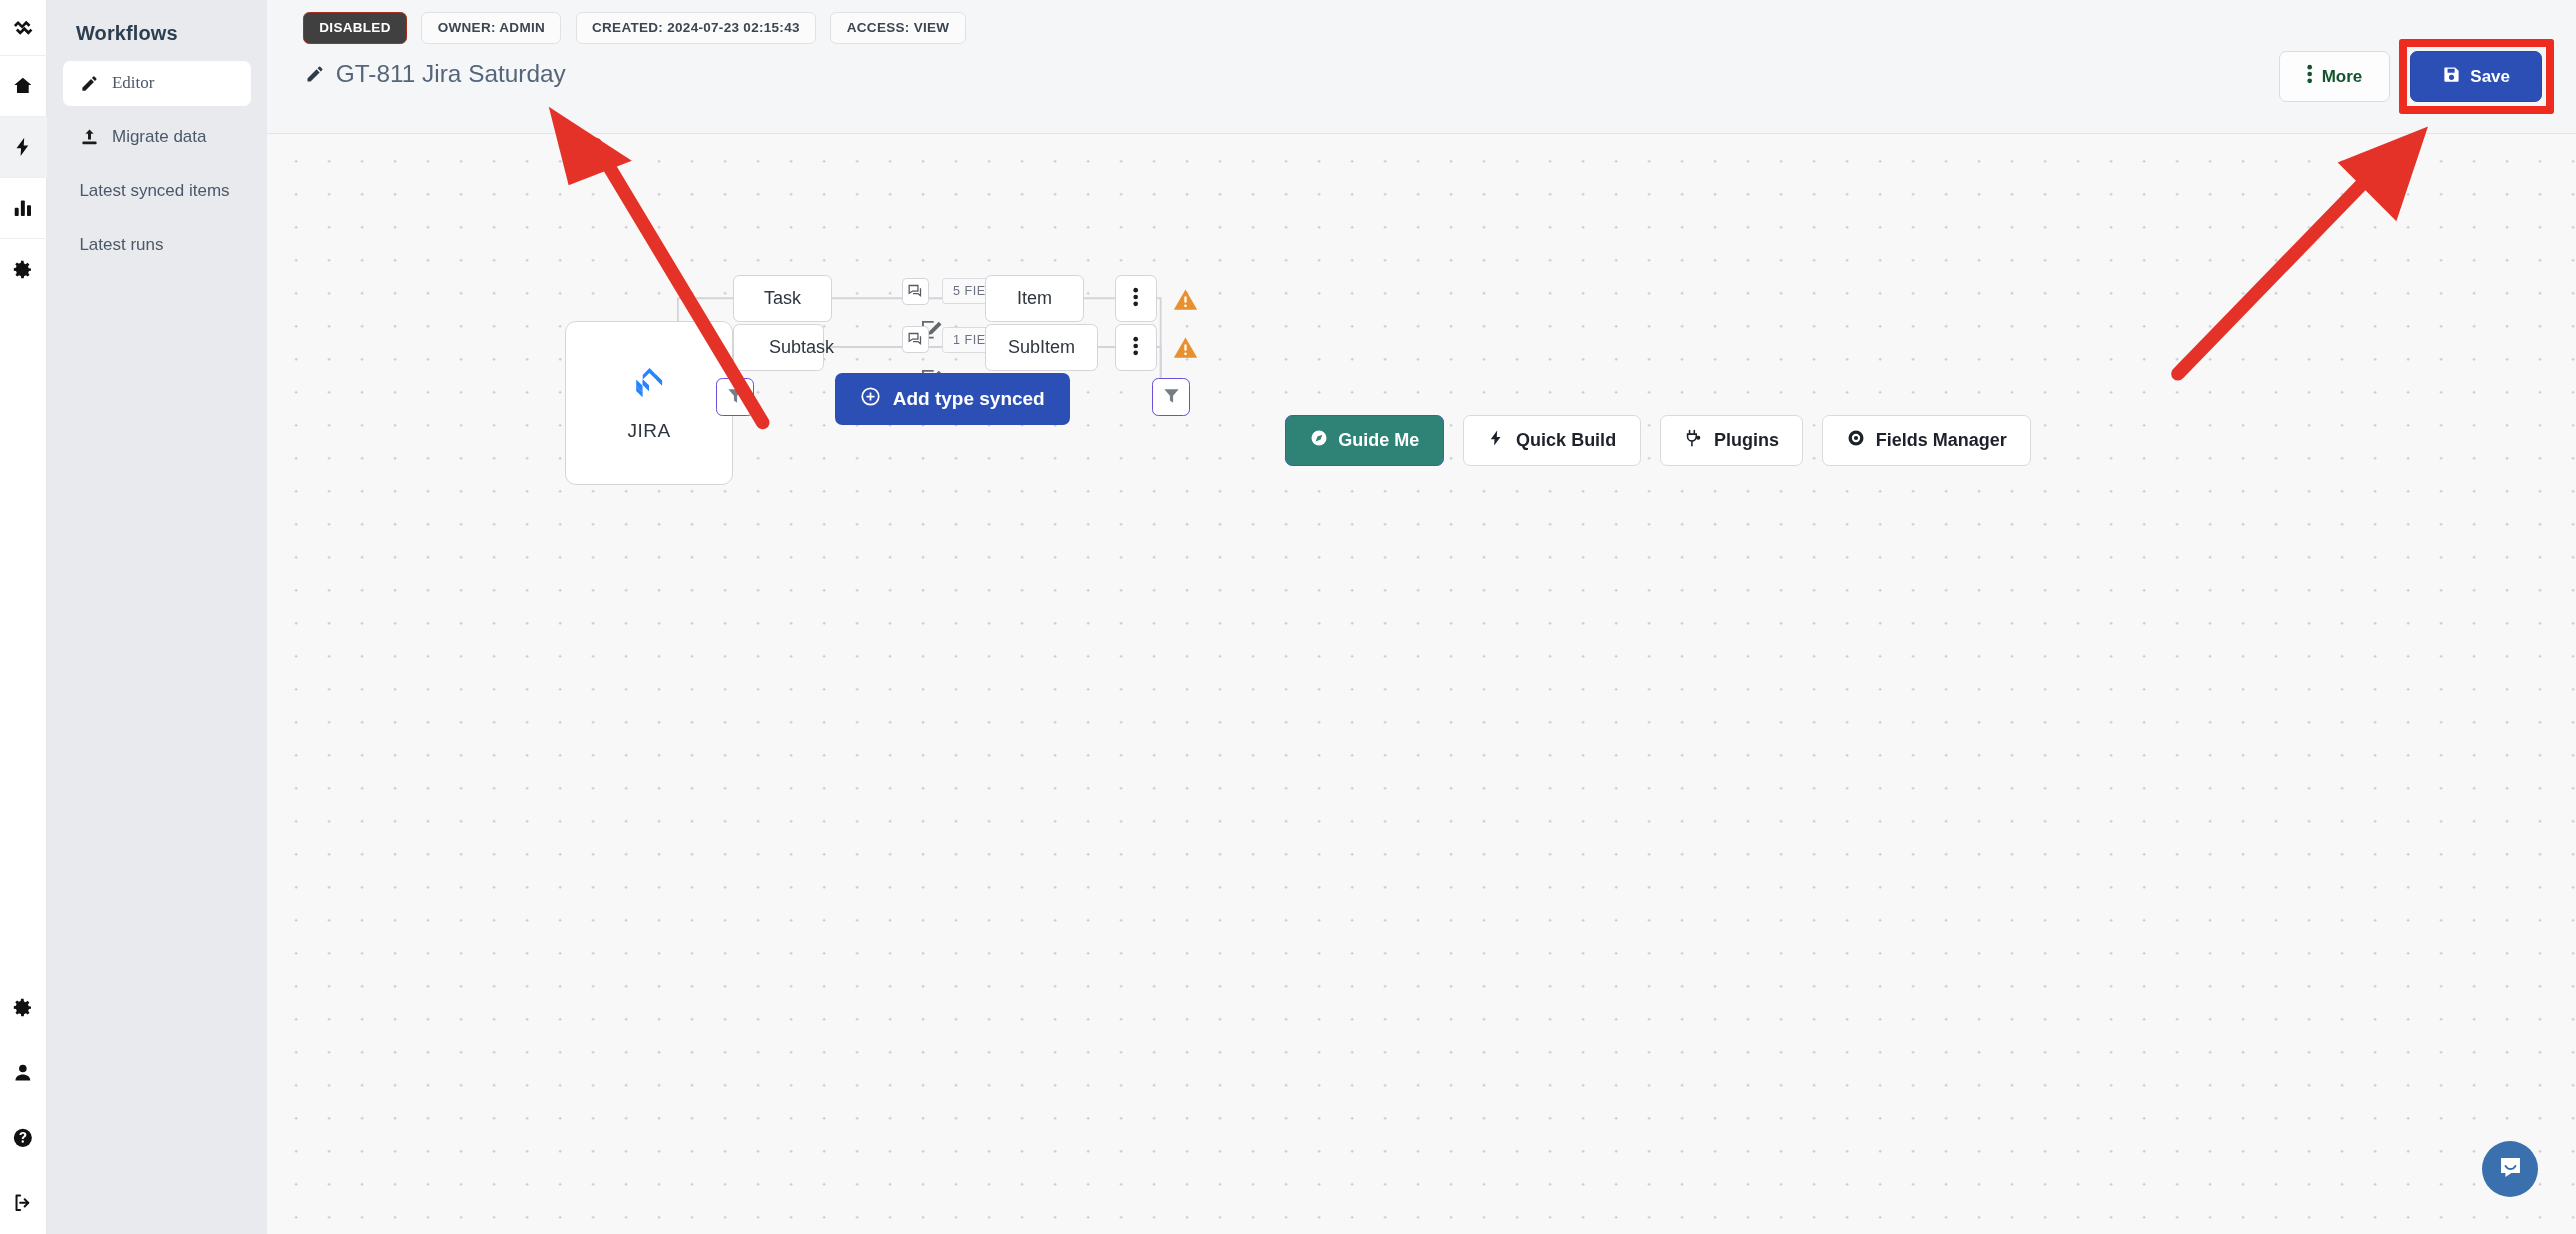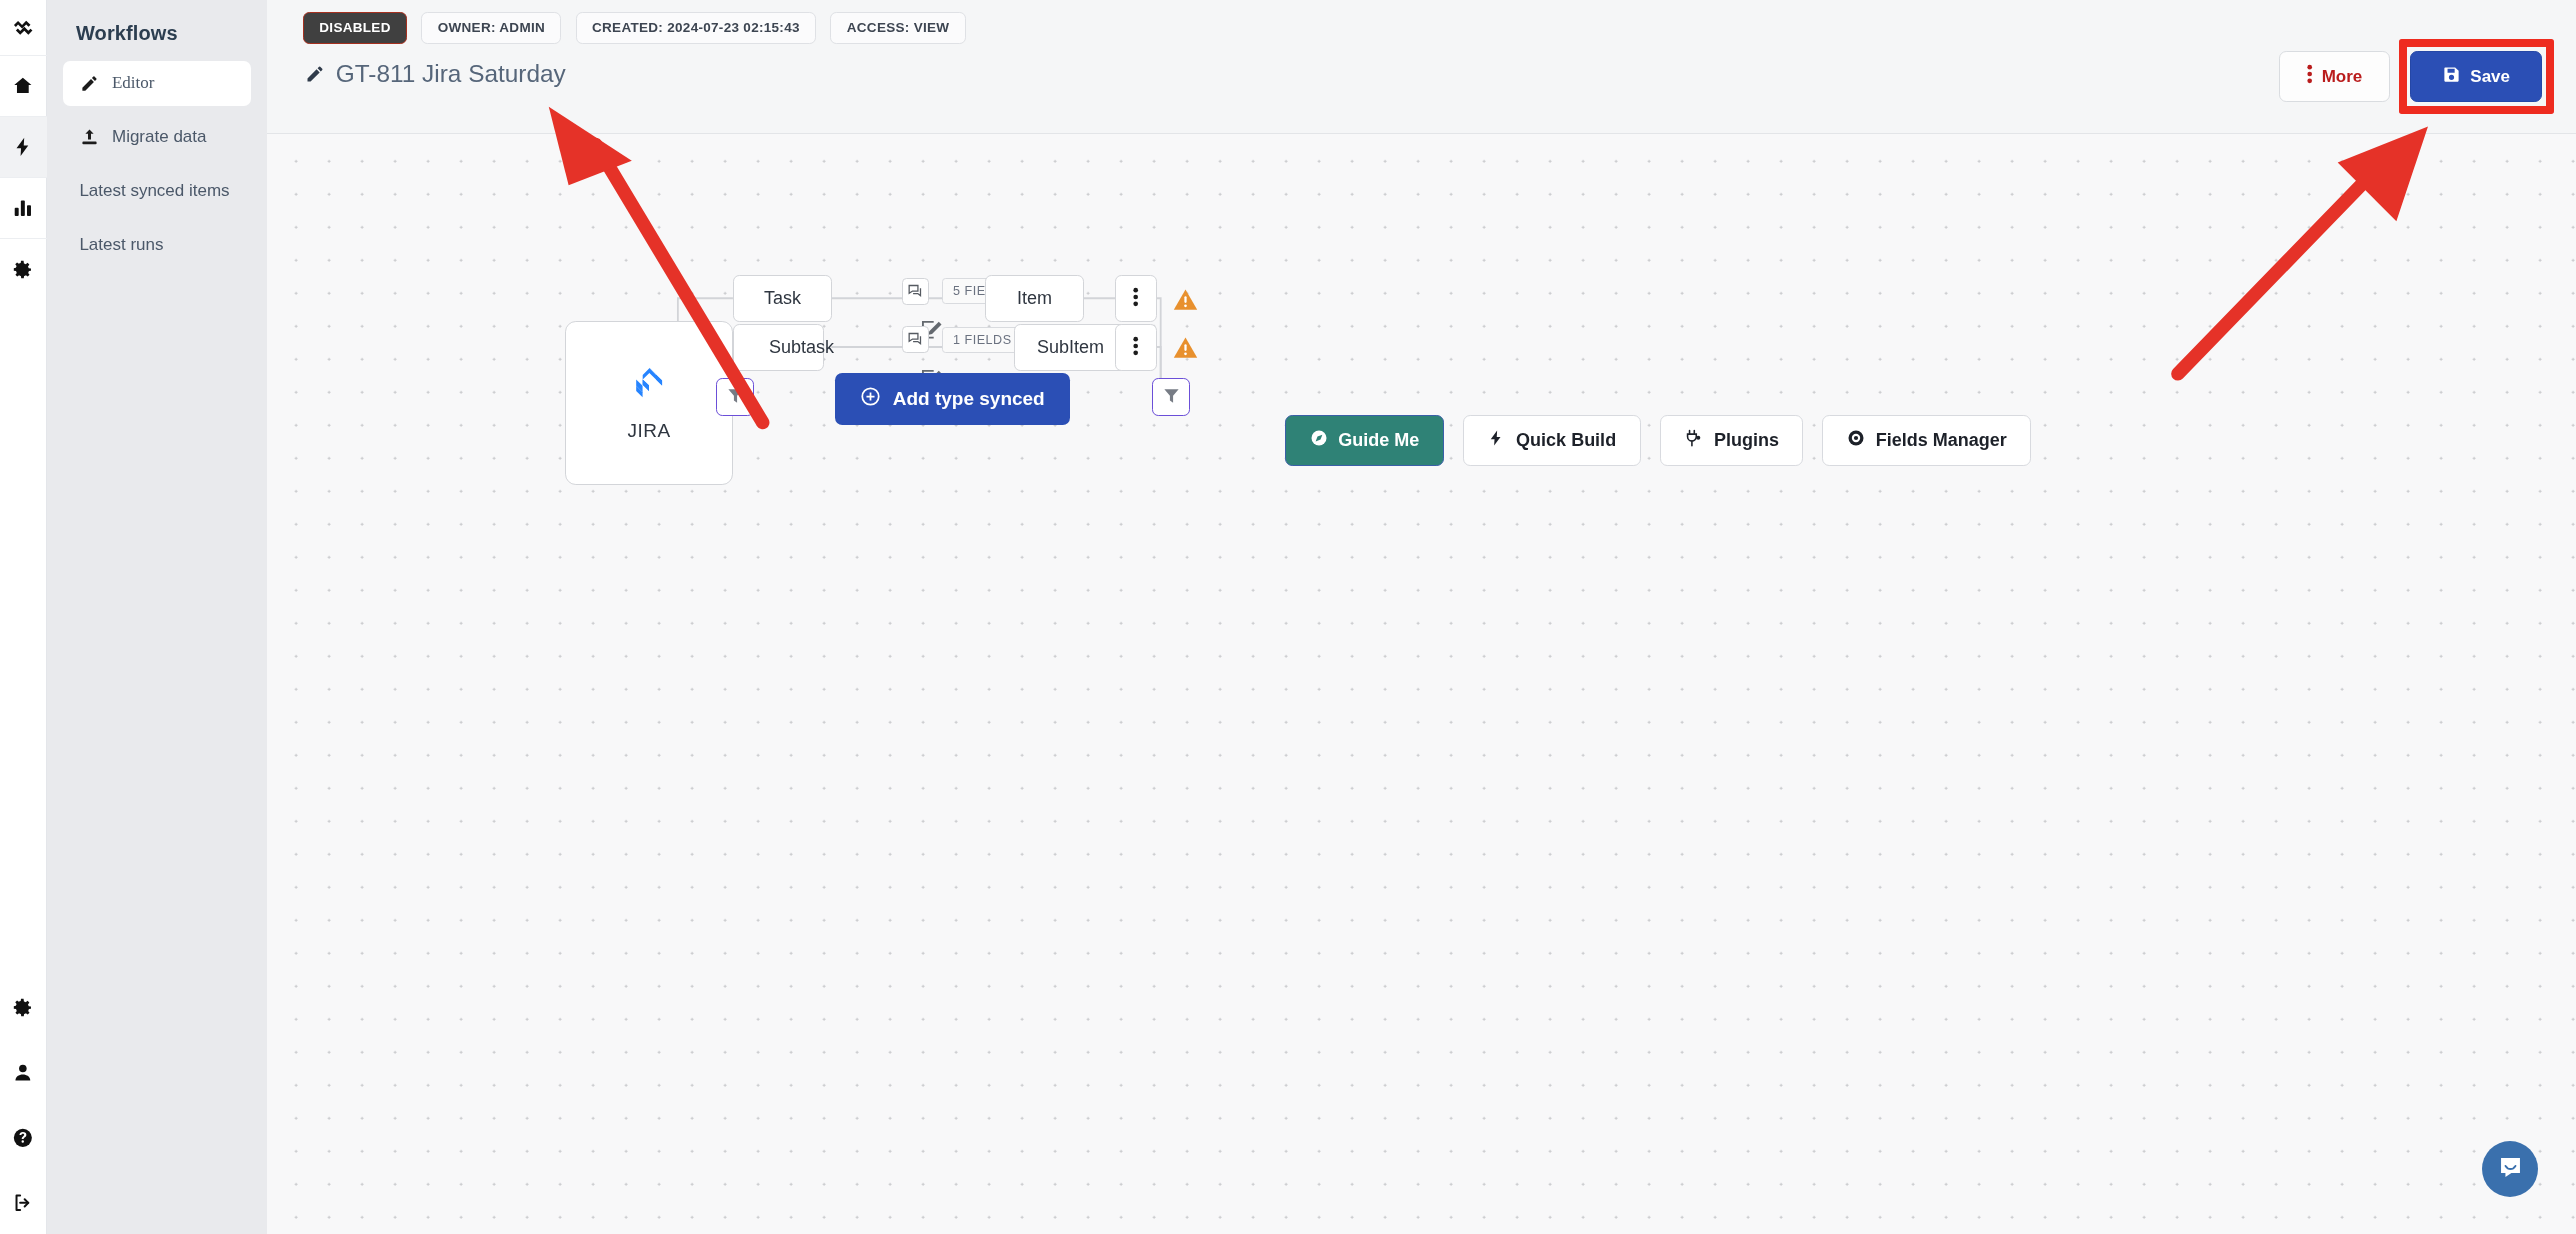--- a/index.html
+++ b/index.html
@@ -90,21 +90,21 @@
     position: absolute; right: 34px; top: 51px;
     display: flex; align-items: center; gap: 20px;
   }
   .btn {
     display: inline-flex; align-items: center; justify-content: center; gap: 9px;
     border-radius: 7.2px; font-size: 17px; cursor: pointer;
     white-space: nowrap;
   }
   .btn-more {
     height: 51px; padding: 0 27px;
-    background: #fdfdfd; border: 0.9px solid #d9dce0; color: #b91c1c; font-weight: bold;
+    background: #fdfdfd; border: 0.9px solid #d9dce0; color: #14532d; font-weight: bold;
   }
   .btn-save {
     height: 51px; padding: 0 31px;
     background: #2b4fb5; border: 0.9px solid #2547a6; color: #fff; font-weight: bold;
   }
   .save-wrap { position: relative; }
   .save-highlight {
     position: absolute; left: -11.7px; top: -11.7px; right: -11.7px; bottom: -11.7px;
     border: 8.1px solid #ee2b1f; border-radius: 2.7px; pointer-events: none;
   }
@@ -463,21 +463,21 @@
         </span>
       </div>
       <div class="fields-pill" style="left:675px; top:193px;">1 FIELDS</div>
       <div class="edit-ico" style="left:652px; top:233px;">
         <svg width="23.5" height="23.5" viewBox="0 0 24 24" fill="none" stroke="#64696f" stroke-width="1.9">
             <path d="M4 9v11h11"></path>
             <path d="M4 9V4h11"></path>
             <path d="M20.2 3.8 10.5 13.6l-.6 3.4 3.4-.6 9.7-9.7-2.8-2.9z" fill="#64696f" stroke="none"></path>
           </svg>
       </div>
-      <div class="type-box" style="left:747px; top:190px; width:113px;">SubItem</div>
+      <div class="type-box" style="left:718px; top:190px; width:113px;">SubItem</div>
       <div class="kebab" style="left:848px; top:190px;">
         <span>
           <svg width="5.4" height="20" viewBox="0 0 6 22" fill="#1c1c1c">
               <circle cx="3" cy="3.4" r="2.6"></circle>
               <circle cx="3" cy="11" r="2.6"></circle>
               <circle cx="3" cy="18.6" r="2.6"></circle>
             </svg>
         </span>
       </div>
       <div class="warn-ico" style="left:905px; top:200px;">

